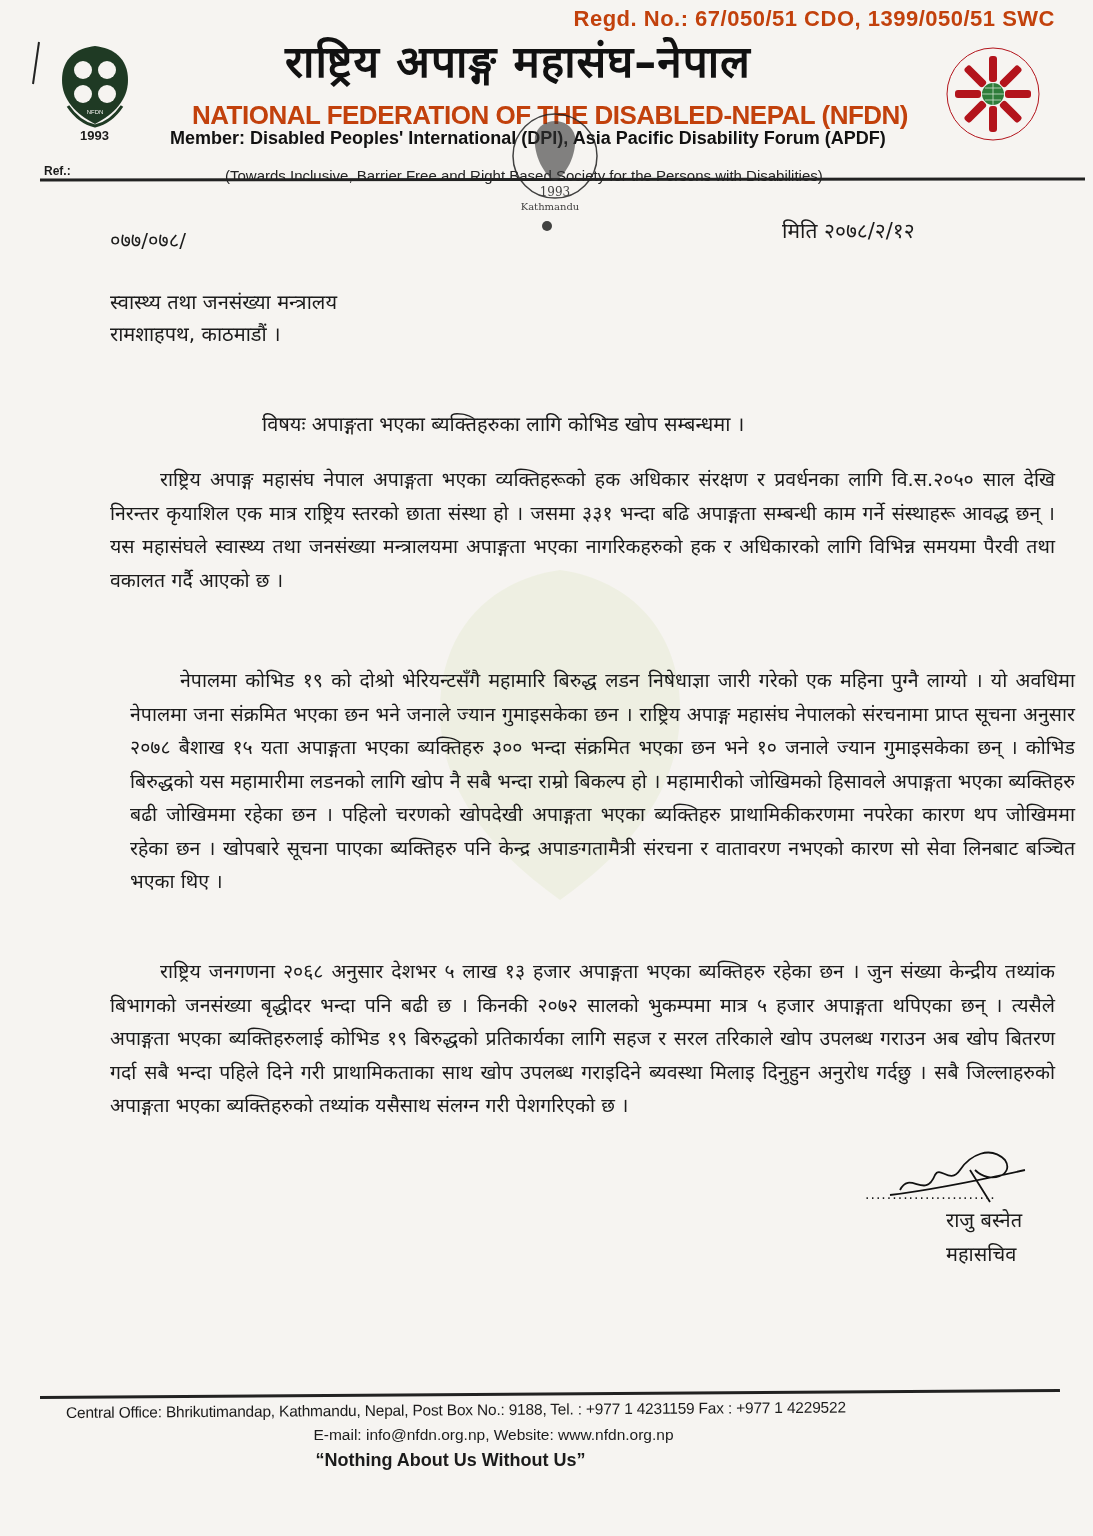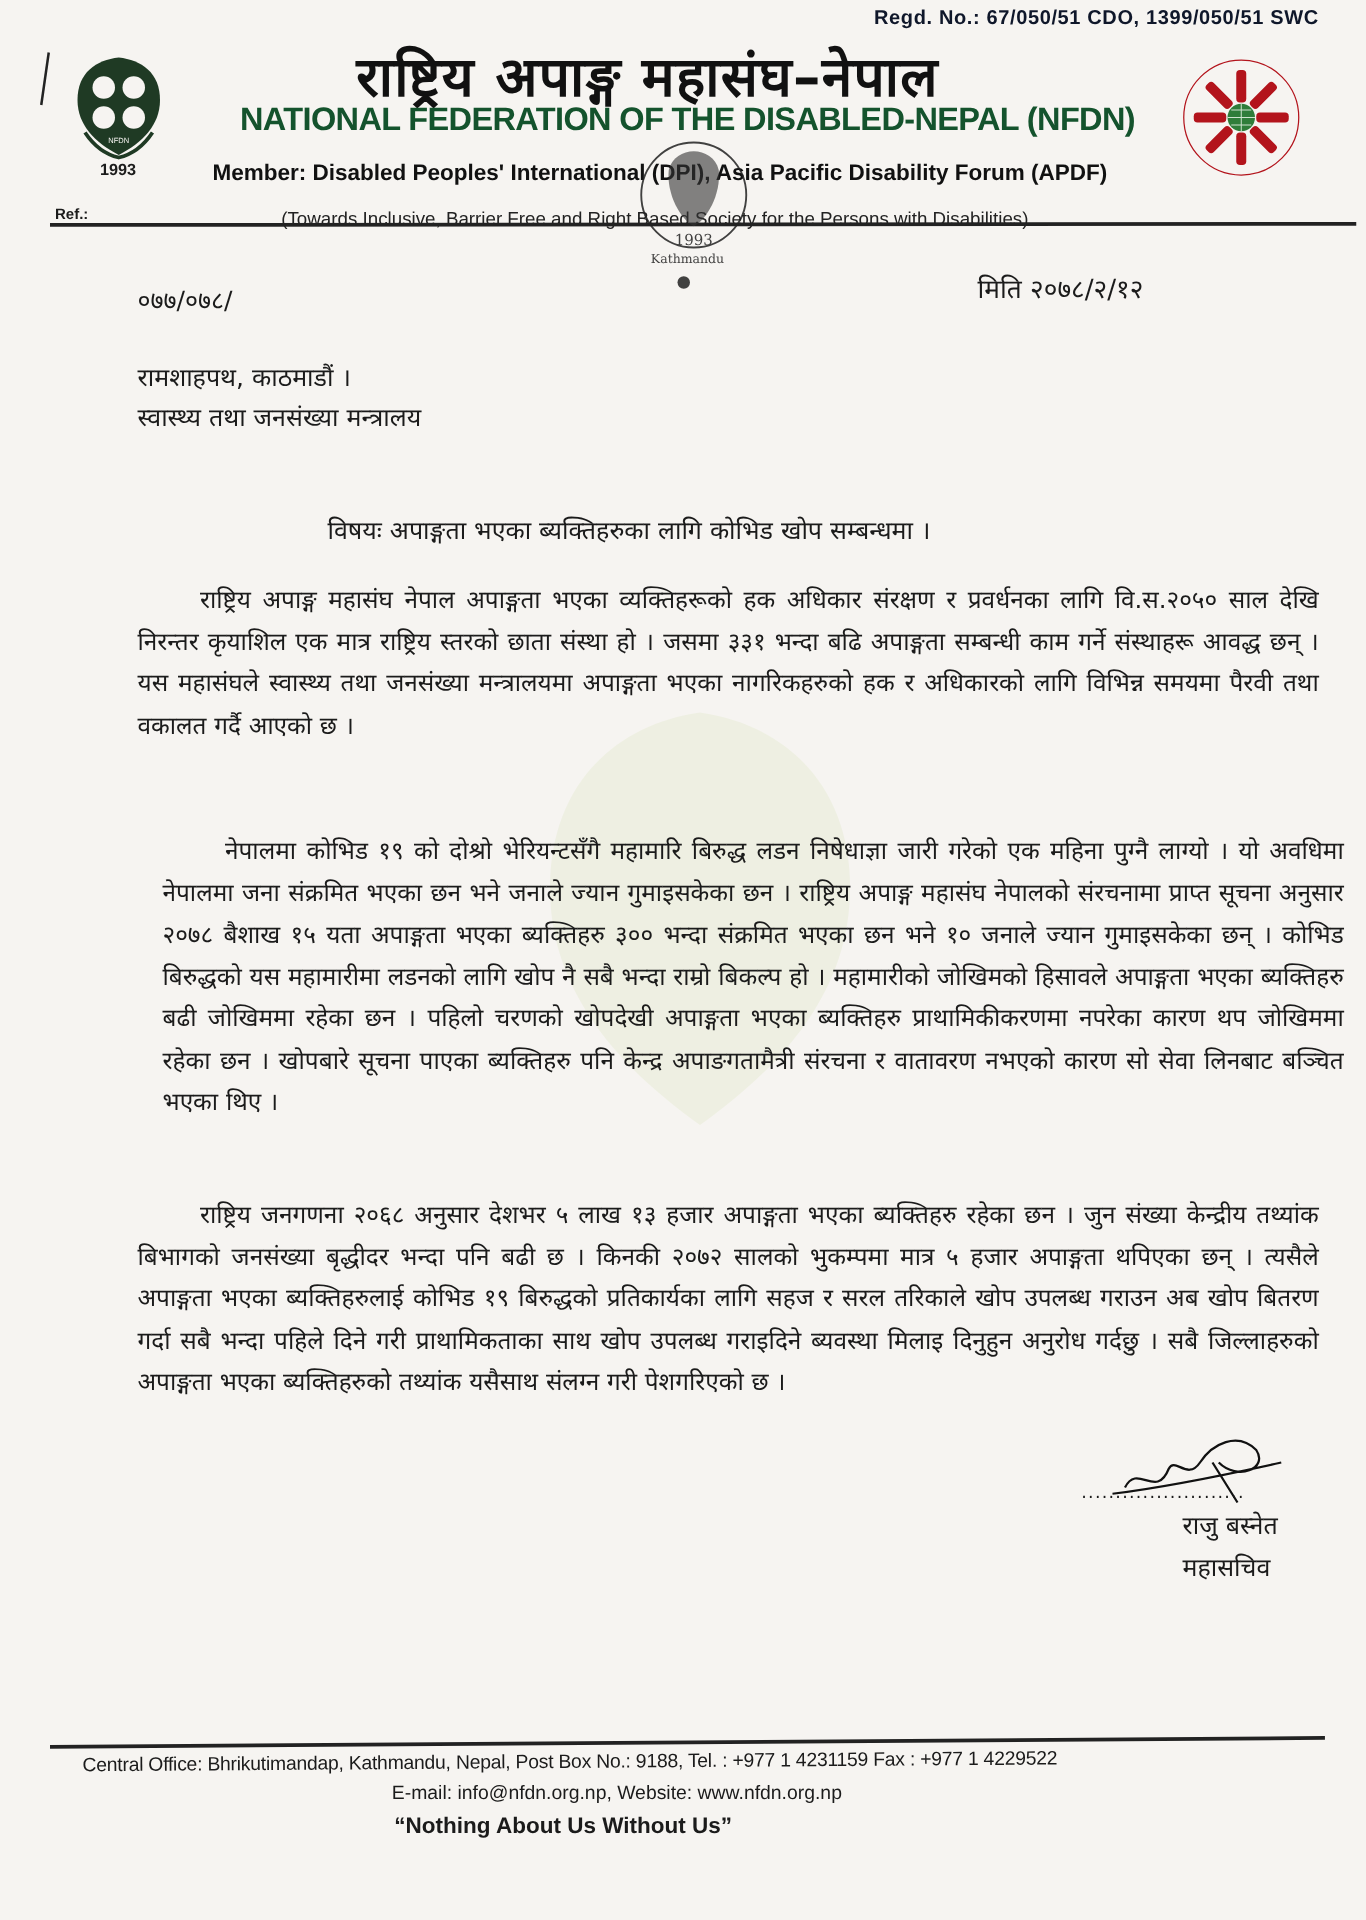--- a/index.html
+++ b/index.html
@@ -2,23 +2,23 @@
 <html><head>
 <meta charset="utf-8">
 <style>
   html, body { margin:0; padding:0; }
   body {
     width:1093px; height:1536px; position:relative; overflow:hidden;
     background:#f6f4f1;
     font-family:"DejaVu Sans", sans-serif; color:#1b1b1b;
   }
   .abs { position:absolute; }
-  .regd { right:38px; top:6px; font-family:"Liberation Sans", sans-serif; font-weight:bold; font-size:16px; letter-spacing:0.5px; color:#0f172a; }
+  .regd { right:38px; top:6px; font-family:"Liberation Sans", sans-serif; font-weight:bold; font-size:22px; letter-spacing:0.5px; color:#c2410c; }
   .title-np { left:285px; top:30px; font-size:44px; font-weight:bold; letter-spacing:1px; color:#111; }
-  .title-en { left:192px; top:80px; font-family:"Liberation Sans", sans-serif; font-weight:bold; font-size:26px; letter-spacing:-0.5px; color:#14532d; }
+  .title-en { left:192px; top:100px; font-family:"Liberation Sans", sans-serif; font-weight:bold; font-size:26px; letter-spacing:-0.5px; color:#c2410c; }
   .member { left:170px; top:128px; font-family:"Liberation Sans", sans-serif; font-weight:bold; font-size:18px; color:#111; }
   .tagline { left:225px; top:152px; font-family:"Liberation Sans", sans-serif; font-size:15px; color:#222;margin-top:15px; }
   .ref { left:44px; top:164px; font-family:"Liberation Sans", sans-serif; font-weight:bold; font-size:12px; }
   .hr-top { left:40px; top:178px; width:1045px; height:3px; background:#222; transform:rotate(-0.05deg); }
   .logo-left { left:58px; top:44px; width:74px; height:84px; }
   .year-left { left:80px; top:128px; font-family:"Liberation Sans", sans-serif; font-weight:bold; font-size:13px; }
   .logo-right { left:943px; top:44px; width:100px; height:100px; }
   .stamp { left:505px; top:86px; width:100px; height:150px; opacity:0.85; }
   .refno { left:110px; top:226px; font-size:20px; }
   .date { left:782px; top:216px; font-size:21px; }
@@ -88,22 +88,22 @@
   <path d="M30 50 C35 30 65 30 70 50 C72 70 60 90 50 95 C40 90 28 70 30 50 Z" fill="#333" opacity="0.7"></path>
   <text x="50" y="110" font-size="12" text-anchor="middle" fill="#222" font-family="DejaVu Serif, serif">1993</text>
   <text x="45" y="124" font-size="10" text-anchor="middle" fill="#222" font-family="DejaVu Serif, serif">Kathmandu</text>
   <circle cx="42" cy="140" r="5" fill="#222"></circle>
 </svg>
 
 <div class="abs refno">०७७/०७८/</div>
 <div class="abs date">मिति २०७८/२/१२</div>
 
 <div class="abs addr">
+  <div>स्वास्थ्य तथा जनसंख्या मन्त्रालय</div>
   <div>रामशाहपथ, काठमाडौं ।</div>
-  <div>स्वास्थ्य तथा जनसंख्या मन्त्रालय</div>
 </div>
 
 <div class="abs subject">विषयः अपाङ्गता भएका ब्यक्तिहरुका लागि कोभिड खोप सम्बन्धमा ।</div>
 
 <svg class="abs watermark" viewBox="0 0 260 360">
   <path d="M130 10 C200 20 250 70 250 150 C250 230 200 290 130 340 C60 290 10 230 10 150 C10 70 60 20 130 10 Z" fill="#b7cf7a"></path>
 </svg>
 
 <div class="abs para p1">राष्ट्रिय अपाङ्ग महासंघ नेपाल अपाङ्गता भएका व्यक्तिहरूको हक अधिकार संरक्षण र प्रवर्धनका लागि वि.स.२०५० साल देखि निरन्तर कृयाशिल एक मात्र राष्ट्रिय स्तरको छाता संस्था हो । जसमा ३३१ भन्दा बढि अपाङ्गता सम्बन्धी काम गर्ने संस्थाहरू आवद्ध छन् । यस महासंघले स्वास्थ्य तथा जनसंख्या मन्त्रालयमा अपाङ्गता भएका नागरिकहरुको हक र अधिकारको लागि विभिन्न समयमा पैरवी तथा वकालत गर्दै आएको छ ।</div>
 <div class="abs para p2">नेपालमा कोभिड १९ को दोश्रो भेरियन्टसँगै महामारि बिरुद्ध लडन निषेधाज्ञा जारी गरेको एक महिना पुग्नै लाग्यो । यो अवधिमा नेपालमा   जना संक्रमित भएका छन भने  जनाले ज्यान गुमाइसकेका छन । राष्ट्रिय अपाङ्ग महासंघ नेपालको संरचनामा प्राप्त सूचना अनुसार २०७८ बैशाख १५ यता  अपाङ्गता भएका ब्यक्तिहरु ३०० भन्दा संक्रमित भएका छन भने १० जनाले ज्यान गुमाइसकेका छन् । कोभिड बिरुद्धको यस महामारीमा लडनको लागि खोप नै सबै भन्दा राम्रो बिकल्प हो । महामारीको जोखिमको हिसावले अपाङ्गता भएका ब्यक्तिहरु बढी जोखिममा रहेका छन । पहिलो चरणको खोपदेखी अपाङ्गता भएका ब्यक्तिहरु प्राथामिकीकरणमा नपरेका कारण थप जोखिममा रहेका छन । खोपबारे  सूचना पाएका ब्यक्तिहरु पनि केन्द्र अपाङगतामैत्री संरचना र वातावरण नभएको कारण सो सेवा लिनबाट बञ्चित भएका थिए ।</div>

